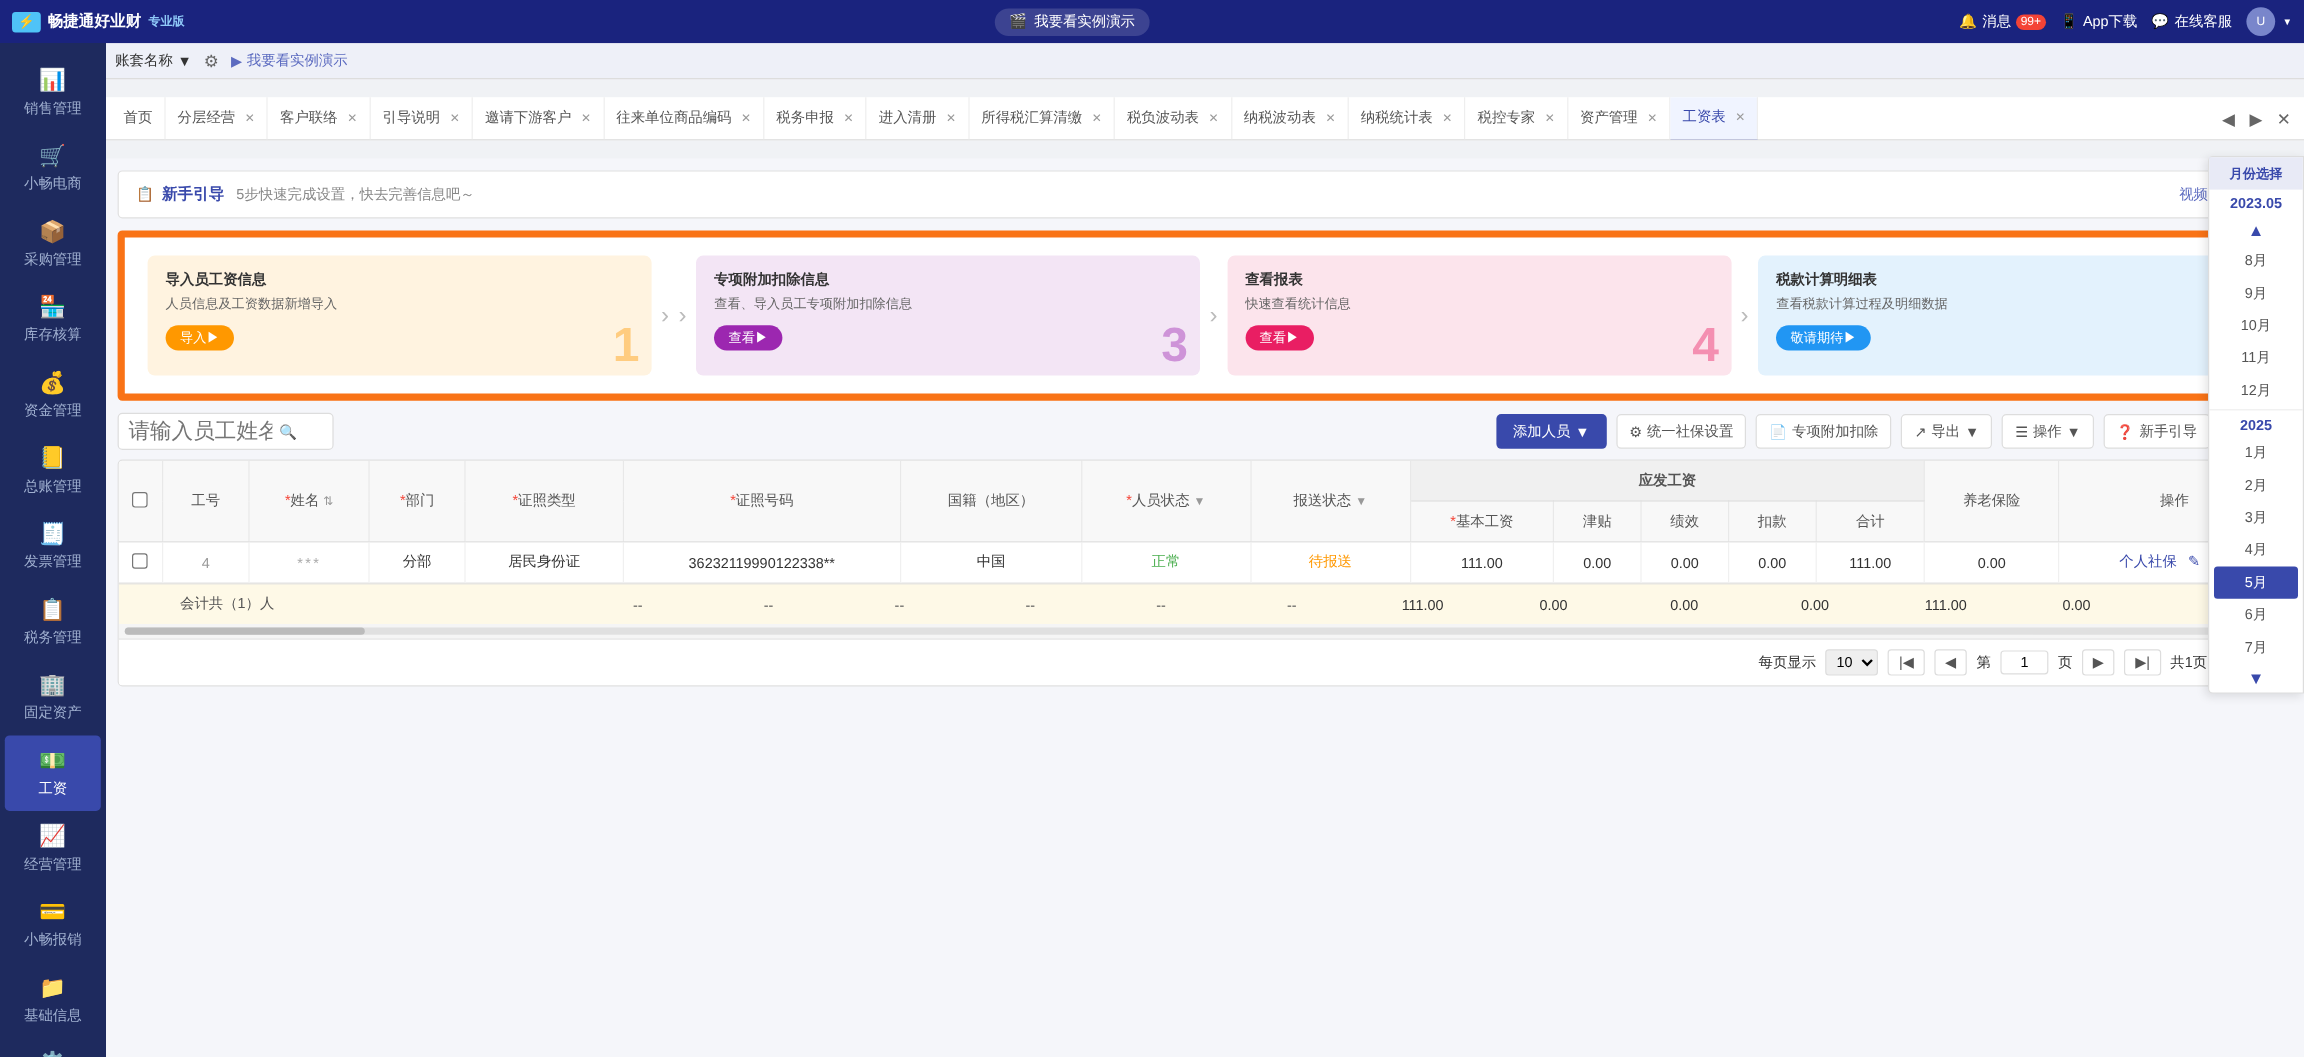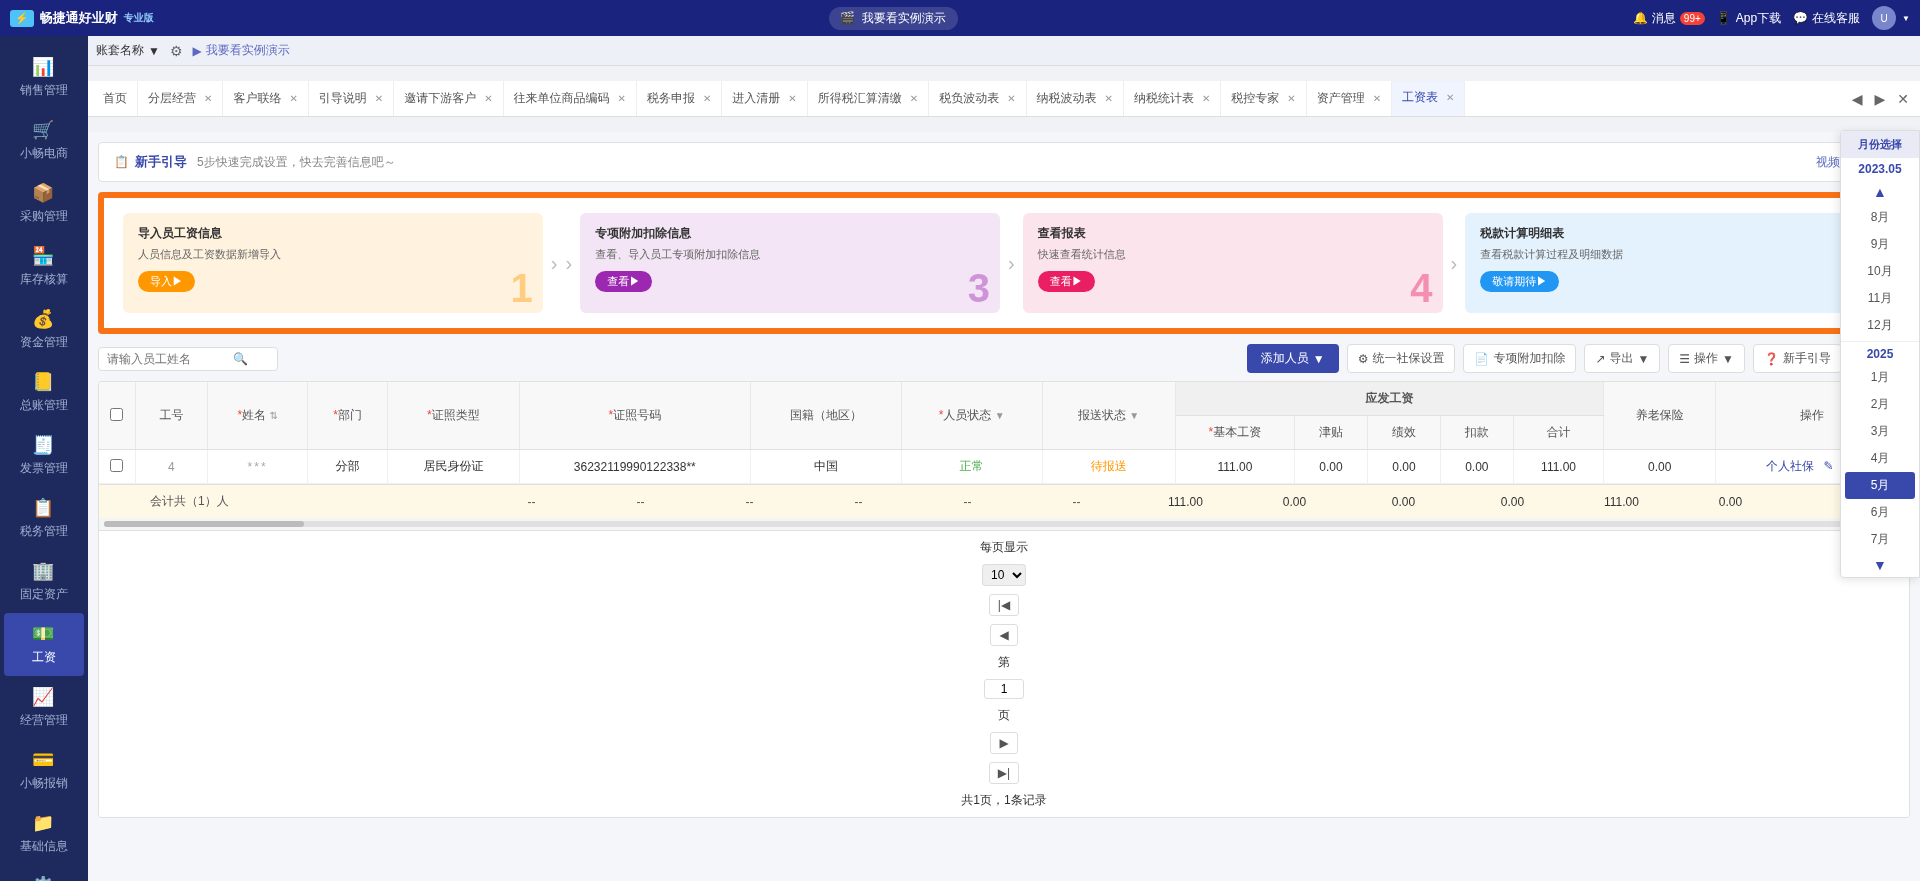--- a/index.html
+++ b/index.html
@@ -49,21 +49,21 @@
     .guide-title { color: #3949ab; font-weight: bold; font-size: 13px; display: flex; align-items: center; gap: 6px; }
     .guide-subtitle { color: #888; font-size: 12px; margin-left: 10px; }
     .guide-actions { display: flex; align-items: flex-start; gap: 10px; font-size: 12px; color: #5c6bc0; cursor: pointer; }
 
     
     .steps-container { background: #fff; border: 6px solid #f97316; border-radius: 4px; padding: 15px; margin-bottom: 10px; display: flex; align-items: center; gap: 0; }
 
     
     .toolbar { display: flex; align-items: center; gap: 8px; margin-bottom: 8px; }
     .search-box { display: flex; align-items: center; border: 1px solid #ddd; border-radius: 4px; padding: 4px 8px; background: #fff; gap: 6px; width: 180px; }
-    .search-box input { border: none; outline: none; font-size: 12px; width: 120px; color: #999; }
+    .search-box input { border: none; outline: none; font-size: 18px; width: 120px; color: #999; }
     .btn-primary { background: #3949ab; color: #fff; border: none; border-radius: 4px; padding: 6px 14px; font-size: 12px; cursor: pointer; display: flex; align-items: center; gap: 4px; }
     .btn-default { background: #fff; color: #555; border: 1px solid #ddd; border-radius: 4px; padding: 5px 10px; font-size: 12px; cursor: pointer; display: flex; align-items: center; gap: 4px; }
     .toolbar-spacer { flex: 1; }
     .toolbar-actions { display: flex; align-items: center; gap: 8px; }
 
     
     .table-container { background: #fff; border: 1px solid #e0e0e0; border-radius: 4px; overflow: hidden; }
     table { width: 100%; border-collapse: collapse; font-size: 12px; }
     th { background: #f8f8f8; padding: 8px 10px; text-align: center; border-bottom: 1px solid #e0e0e0; border-right: 1px solid #e8e8e8; white-space: nowrap; font-weight: normal; color: #555; }
     td { padding: 8px 10px; text-align: center; border-bottom: 1px solid #f0f0f0; border-right: 1px solid #f0f0f0; color: #333; }
@@ -72,21 +72,21 @@
     .required { color: #f44336; }
     .filter-icon { color: #999; font-size: 10px; cursor: pointer; }
     .sort-icon { color: #999; font-size: 10px; }
 
     
     .table-footer { background: #fef9e7; border-top: 1px solid #e0e0e0; padding: 8px 15px; display: flex; align-items: center; font-size: 12px; color: #555; }
     .footer-cell { flex: 1; text-align: center; }
     .footer-value { color: #333; }
 
     
-    .pagination-bar { background: #fff; border-top: 1px solid #e0e0e0; padding: 8px 15px; display: flex; align-items: center; justify-content: flex-end; gap: 8px; font-size: 12px; flex-direction: column; }
+    .pagination-bar { background: #fff; border-top: 1px solid #e0e0e0; padding: 8px 15px; display: flex; align-items: center; justify-content: flex-end; gap: 8px; font-size: 12px; }
     .page-btn { border: 1px solid #ddd; background: #fff; padding: 3px 8px; border-radius: 3px; cursor: pointer; color: #555; font-size: 12px; }
     .page-btn:disabled { color: #ccc; cursor: default; }
     .page-input { width: 40px; border: 1px solid #ddd; border-radius: 3px; padding: 2px 4px; text-align: center; font-size: 12px; }
     .per-page-select { border: 1px solid #ddd; border-radius: 3px; padding: 2px 4px; font-size: 12px; }
 
     
     .month-panel { position: fixed; right: 0; top: 130px; width: 80px; background: #fff; border: 1px solid #ddd; border-radius: 4px 0 0 4px; box-shadow: -2px 2px 8px rgba(0,0,0,0.1); z-index: 100; }
     .month-panel-title { background: #e8eaf6; padding: 6px 8px; text-align: center; font-size: 11px; color: #3949ab; font-weight: bold; }
     .month-nav { display: flex; justify-content: center; align-items: center; padding: 4px 0; }
     .month-nav-btn { background: none; border: none; color: #3949ab; cursor: pointer; font-size: 14px; padding: 0 4px; }

